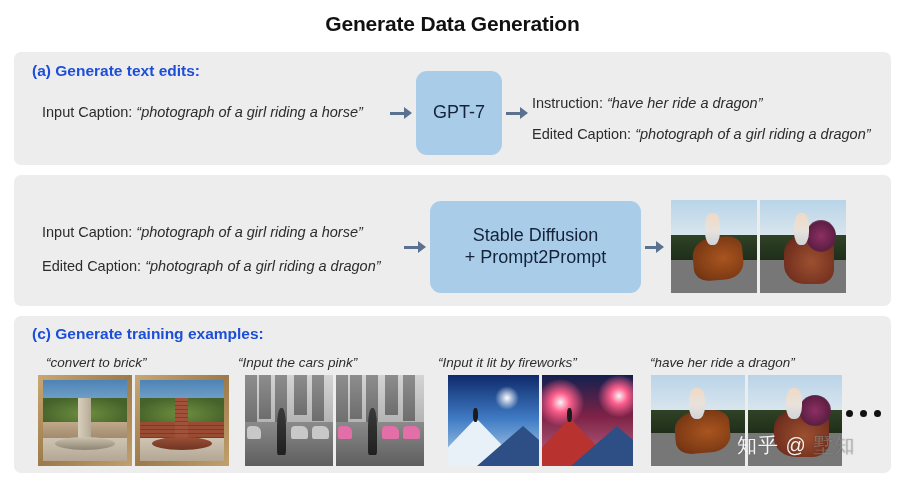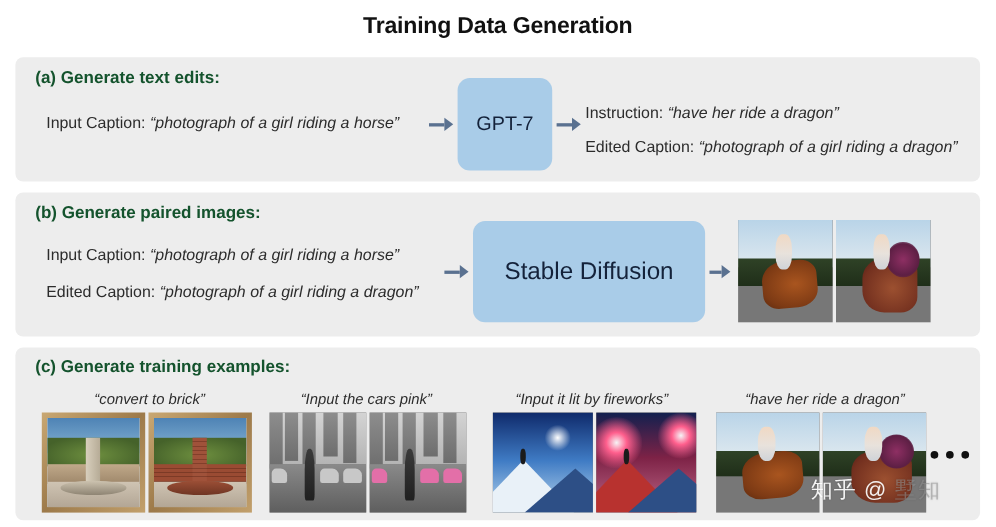--- a/index.html
+++ b/index.html
@@ -36,21 +36,21 @@
     border-radius: 7px;
   }
   #panel-a { left: 14px; top: 52px; width: 877px; height: 113px; }
   #panel-b { left: 14px; top: 175px; width: 877px; height: 131px; }
   #panel-c { left: 14px; top: 316px; width: 877px; height: 157px; }
 
   .panel-heading {
     position: absolute;
     font-size: 15.5px;
     font-weight: bold;
-    color: #14532d;
+    color: #1d4ed8;
     white-space: nowrap;
   }
 
   
   .cap-line {
     position: absolute;
     font-size: 14.5px;
     white-space: nowrap;
     color: #2c2c2c;
   }
@@ -71,21 +71,21 @@
     text-align: center;
     color: #14223a;
     line-height: 1.22;
   }
   #gpt3-box {
     left: 416px; top: 71px; width: 86px; height: 84px;
     font-size: 18px;
   }
   #sd-box {
     left: 430px; top: 201px; width: 211px; height: 92px;
-    font-size: 22px;
+    font-size: 18px;
   }
 
   
   .arrow {
     position: absolute;
     height: 12px;
   }
   .arrow .shaft {
     position: absolute;
     left: 0; top: 4.5px;
@@ -198,21 +198,21 @@
     background: radial-gradient(circle, rgba(255,255,255,.95) 0%, #ff5f8d 28%, rgba(210,40,90,0) 72%);
   }
 
   
   .ex-caption {
     position: absolute;
     font-size: 13.5px;
     font-style: italic;
     color: #2c2c2c;
     white-space: nowrap;
-    text-align: center;
+    text-align: left;
   }
 
   
   #ellipsis {
     position: absolute;
     left: 846px; top: 410px;
     display: flex; gap: 7px;
   }
   #ellipsis span {
     display: block; width: 7px; height: 7px;
@@ -228,21 +228,21 @@
     letter-spacing: 1px;
     white-space: nowrap;
     text-shadow: 0 0 2px rgba(0,0,0,0.18);
     pointer-events: none;
   }
   #watermark .wm-dim { color: rgba(150,150,150,0.55); }
 </style>
 </head>
 <body>
 
-<div class="figure-title">Training Data Generation</div>
+<div class="figure-title">Generate Data Generation</div>
 
 <div class="panel" id="panel-a">
   <div class="panel-heading" style="left:18px; top:10px;">(a) Generate text edits:</div>
 
   <div class="cap-line" style="left:28px; top:52px;">
     <span class="lbl">Input Caption:</span>
     <span class="quoted">“photograph of a girl riding a horse”</span>
   </div>
 </div>
 
@@ -263,41 +263,41 @@
 <div class="cap-line" style="left:532px; top:95px;">
   <span class="lbl">Instruction:</span>
   <span class="quoted">“have her ride a dragon”</span>
 </div>
 <div class="cap-line" style="left:532px; top:126px;">
   <span class="lbl">Edited Caption:</span>
   <span class="quoted">“photograph of a girl riding a dragon”</span>
 </div>
 
 <div class="panel" id="panel-b">
-  <div class="panel-heading" style="left:18px; top:10px;">(b) Generate paired images:</div>
 
   <div class="cap-line" style="left:28px; top:49px;">
     <span class="lbl">Input Caption:</span>
     <span class="quoted">“photograph of a girl riding a horse”</span>
   </div>
 
   <div class="cap-line" style="left:28px; top:83px;">
     <span class="lbl">Edited Caption:</span>
     <span class="quoted">“photograph of a girl riding a dragon”</span>
   </div>
 </div>
 
 <div class="arrow" style="left:404px; top:241px; width:22px;">
   <div class="shaft" style="width:14px;"></div>
   <div class="head" style="left:14px;"></div>
 </div>
 
 <div class="model-box" id="sd-box">
   <span>
     <span>Stable Diffusion</span><br>
+    <span>+ Prompt2Prompt</span>
   </span>
 </div>
 
 <div class="arrow" style="left:645px; top:241px; width:22px;">
   <div class="shaft" style="width:11px;"></div>
   <div class="head" style="left:11px;"></div>
 </div>
 
 <div class="imgpair" style="left:671px; top:200px;">
   <div class="thumb" style="width:86px;height:93px;">

